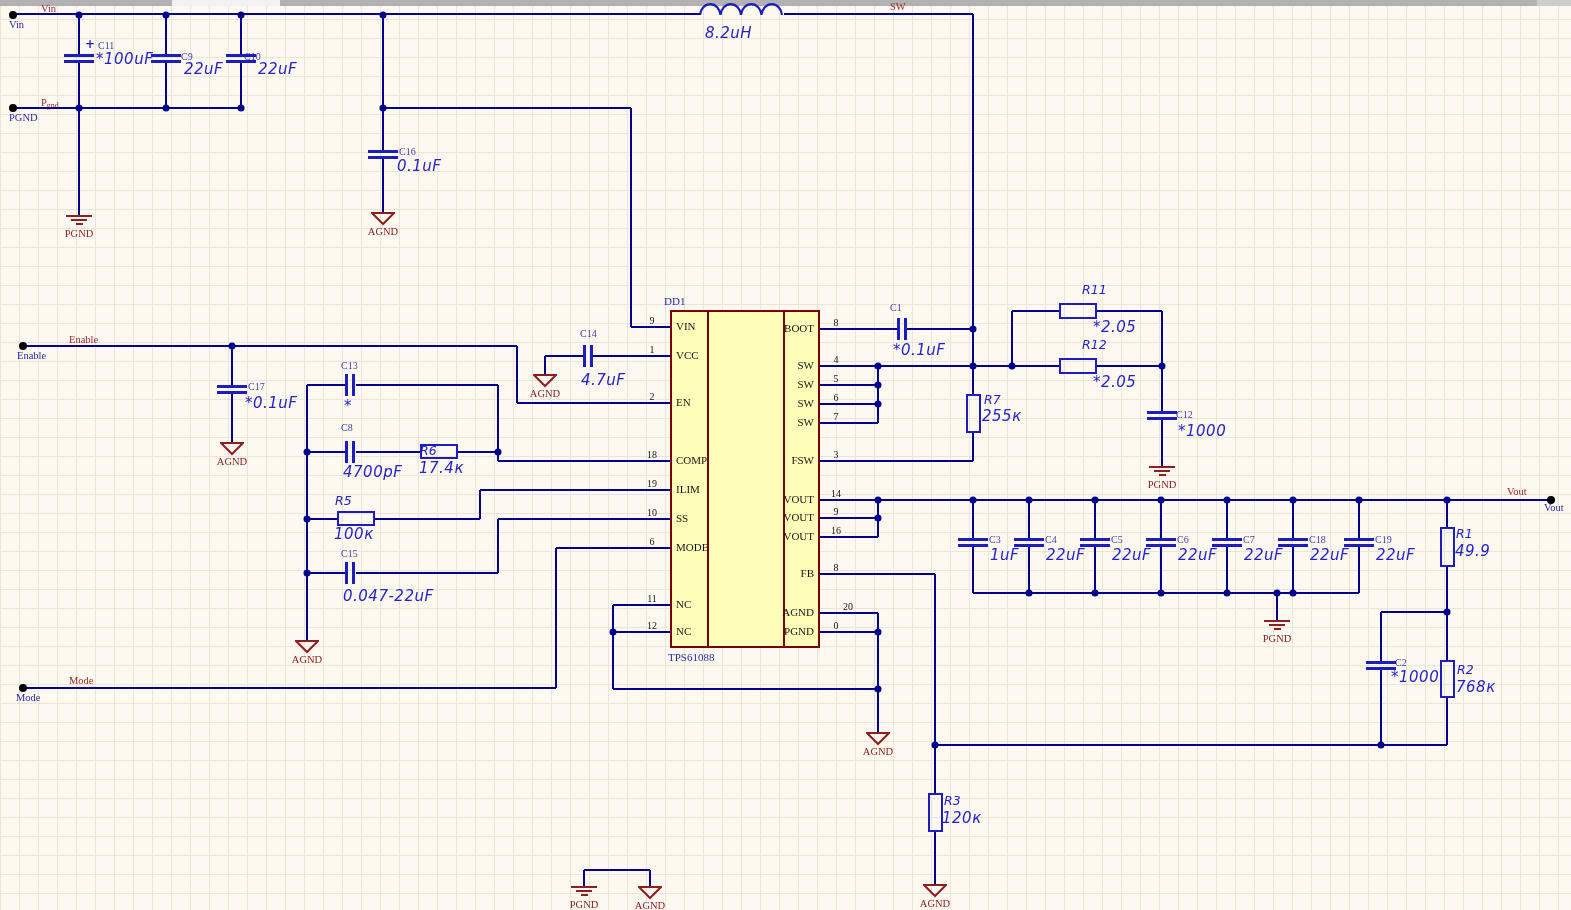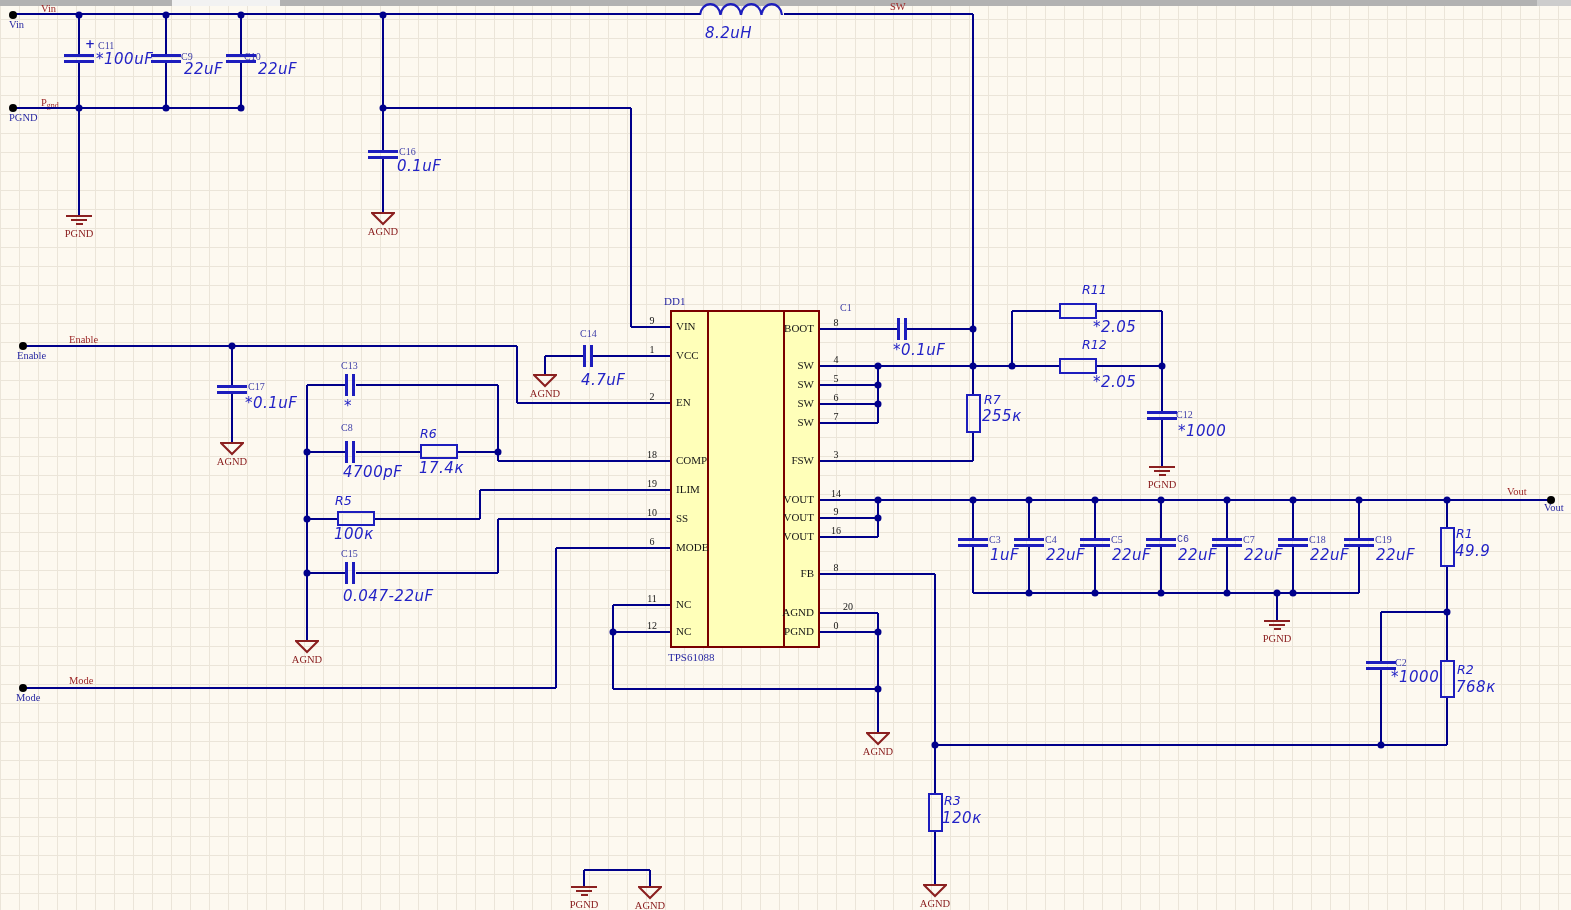--- a/index.html
+++ b/index.html
@@ -94,30 +94,30 @@
 
   <span class="lbl des" style="left:341px;top:422px">C8</span>
   <span class="lbl val" style="left:343px;top:464px">4700pF</span>
 
   <span class="lbl des" style="left:341px;top:548px">C15</span>
   <span class="lbl val" style="left:343px;top:588px">0.047-22uF</span>
 
   <span class="lbl des" style="left:580px;top:328px">C14</span>
   <span class="lbl val" style="left:581px;top:372px">4.7uF</span>
 
-  <span class="lbl des" style="left:840px;top:302px">C1</span>
+  <span class="lbl des" style="left:890px;top:302px">C1</span>
   <span class="lbl val" style="left:893px;top:342px">*0.1uF</span>
 
   <span class="lbl des" style="left:1176px;top:409px">C12</span>
   <span class="lbl val" style="left:1178px;top:423px">*1000</span>
 
   <span class="lbl des" style="left:1395px;top:657px">C2</span>
   <span class="lbl val" style="left:1391px;top:669px">*1000</span>
 
-  <span class="lbl rdes" style="left:420px;top:427px">R6</span>
+  <span class="lbl rdes" style="left:420px;top:444px">R6</span>
   <span class="lbl val" style="left:419px;top:460px">17.4к</span>
 
   <span class="lbl rdes" style="left:335px;top:494px">R5</span>
   <span class="lbl val" style="left:334px;top:526px">100к</span>
 
   <span class="lbl rdes" style="left:984px;top:393px">R7</span>
   <span class="lbl val" style="left:982px;top:408px">255к</span>
 
   <span class="lbl rdes" style="left:1082px;top:283px">R11</span>
   <span class="lbl val" style="left:1093px;top:319px">*2.05</span>
@@ -311,21 +311,21 @@
     <div class="wv" style="left: 1094px; top: 500px; height: 38px;"></div>
     <div class="wv" style="left: 1094px; top: 547px; height: 46px;"></div>
     <div class="vplate" style="left: 1080px; top: 538px;"></div>
     <div class="vplate" style="left: 1080px; top: 544px;"></div>
     <span class="lbl des" style="left: 1111px; top: 534px;">C5</span>
     <span class="lbl val" style="left: 1112px; top: 547px;">22uF</span>
     <div class="wv" style="left: 1160px; top: 500px; height: 38px;"></div>
     <div class="wv" style="left: 1160px; top: 547px; height: 46px;"></div>
     <div class="vplate" style="left: 1146px; top: 538px;"></div>
     <div class="vplate" style="left: 1146px; top: 544px;"></div>
-    <span class="lbl des" style="left: 1177px; top: 534px; font-family: Liberation Mono, monospace;">C6</span>
+    <span class="lbl des" style="left: 1177px; top: 534px;">C6</span>
     <span class="lbl val" style="left: 1178px; top: 547px;">22uF</span>
     <div class="wv" style="left: 1226px; top: 500px; height: 38px;"></div>
     <div class="wv" style="left: 1226px; top: 547px; height: 46px;"></div>
     <div class="vplate" style="left: 1212px; top: 538px;"></div>
     <div class="vplate" style="left: 1212px; top: 544px;"></div>
     <span class="lbl des" style="left: 1243px; top: 534px;">C7</span>
     <span class="lbl val" style="left: 1244px; top: 547px;">22uF</span>
     <div class="wv" style="left: 1292px; top: 500px; height: 38px;"></div>
     <div class="wv" style="left: 1292px; top: 547px; height: 46px;"></div>
     <div class="vplate" style="left: 1278px; top: 538px;"></div>

